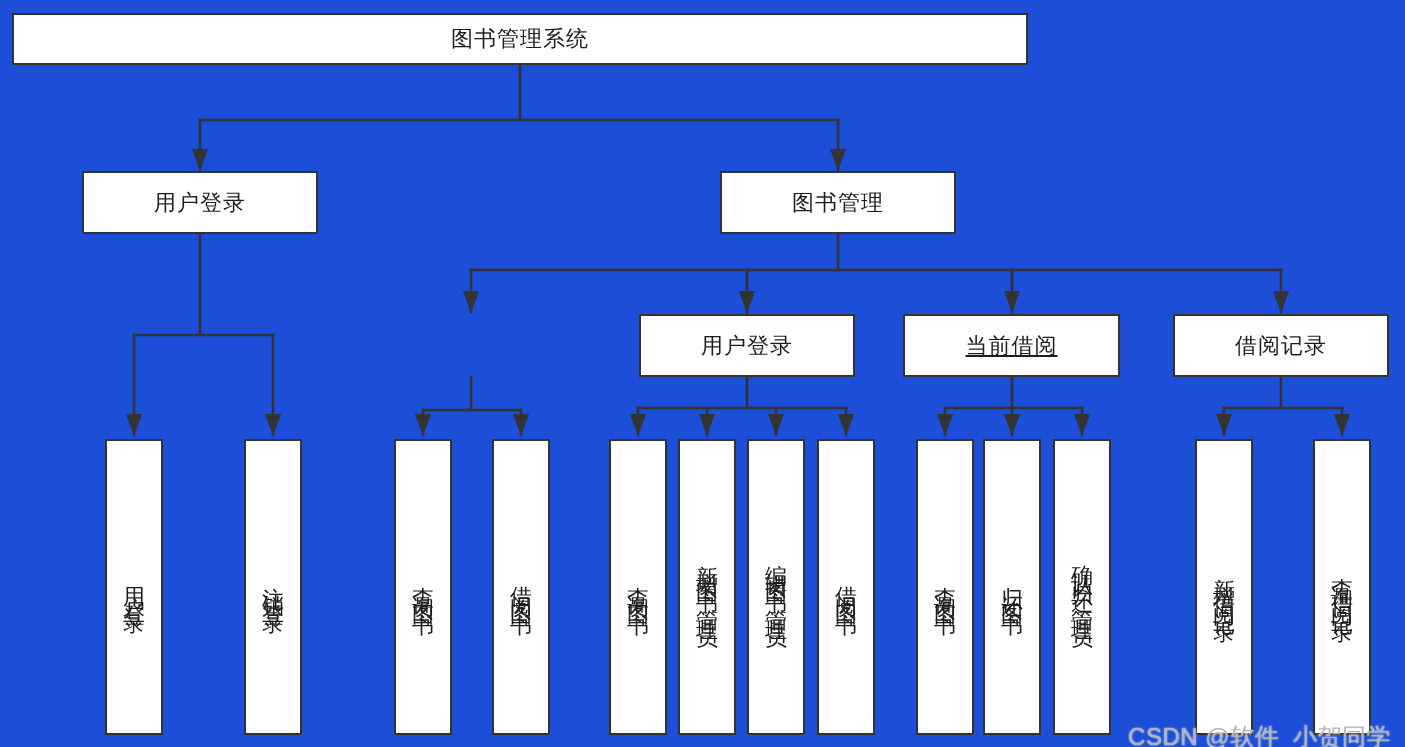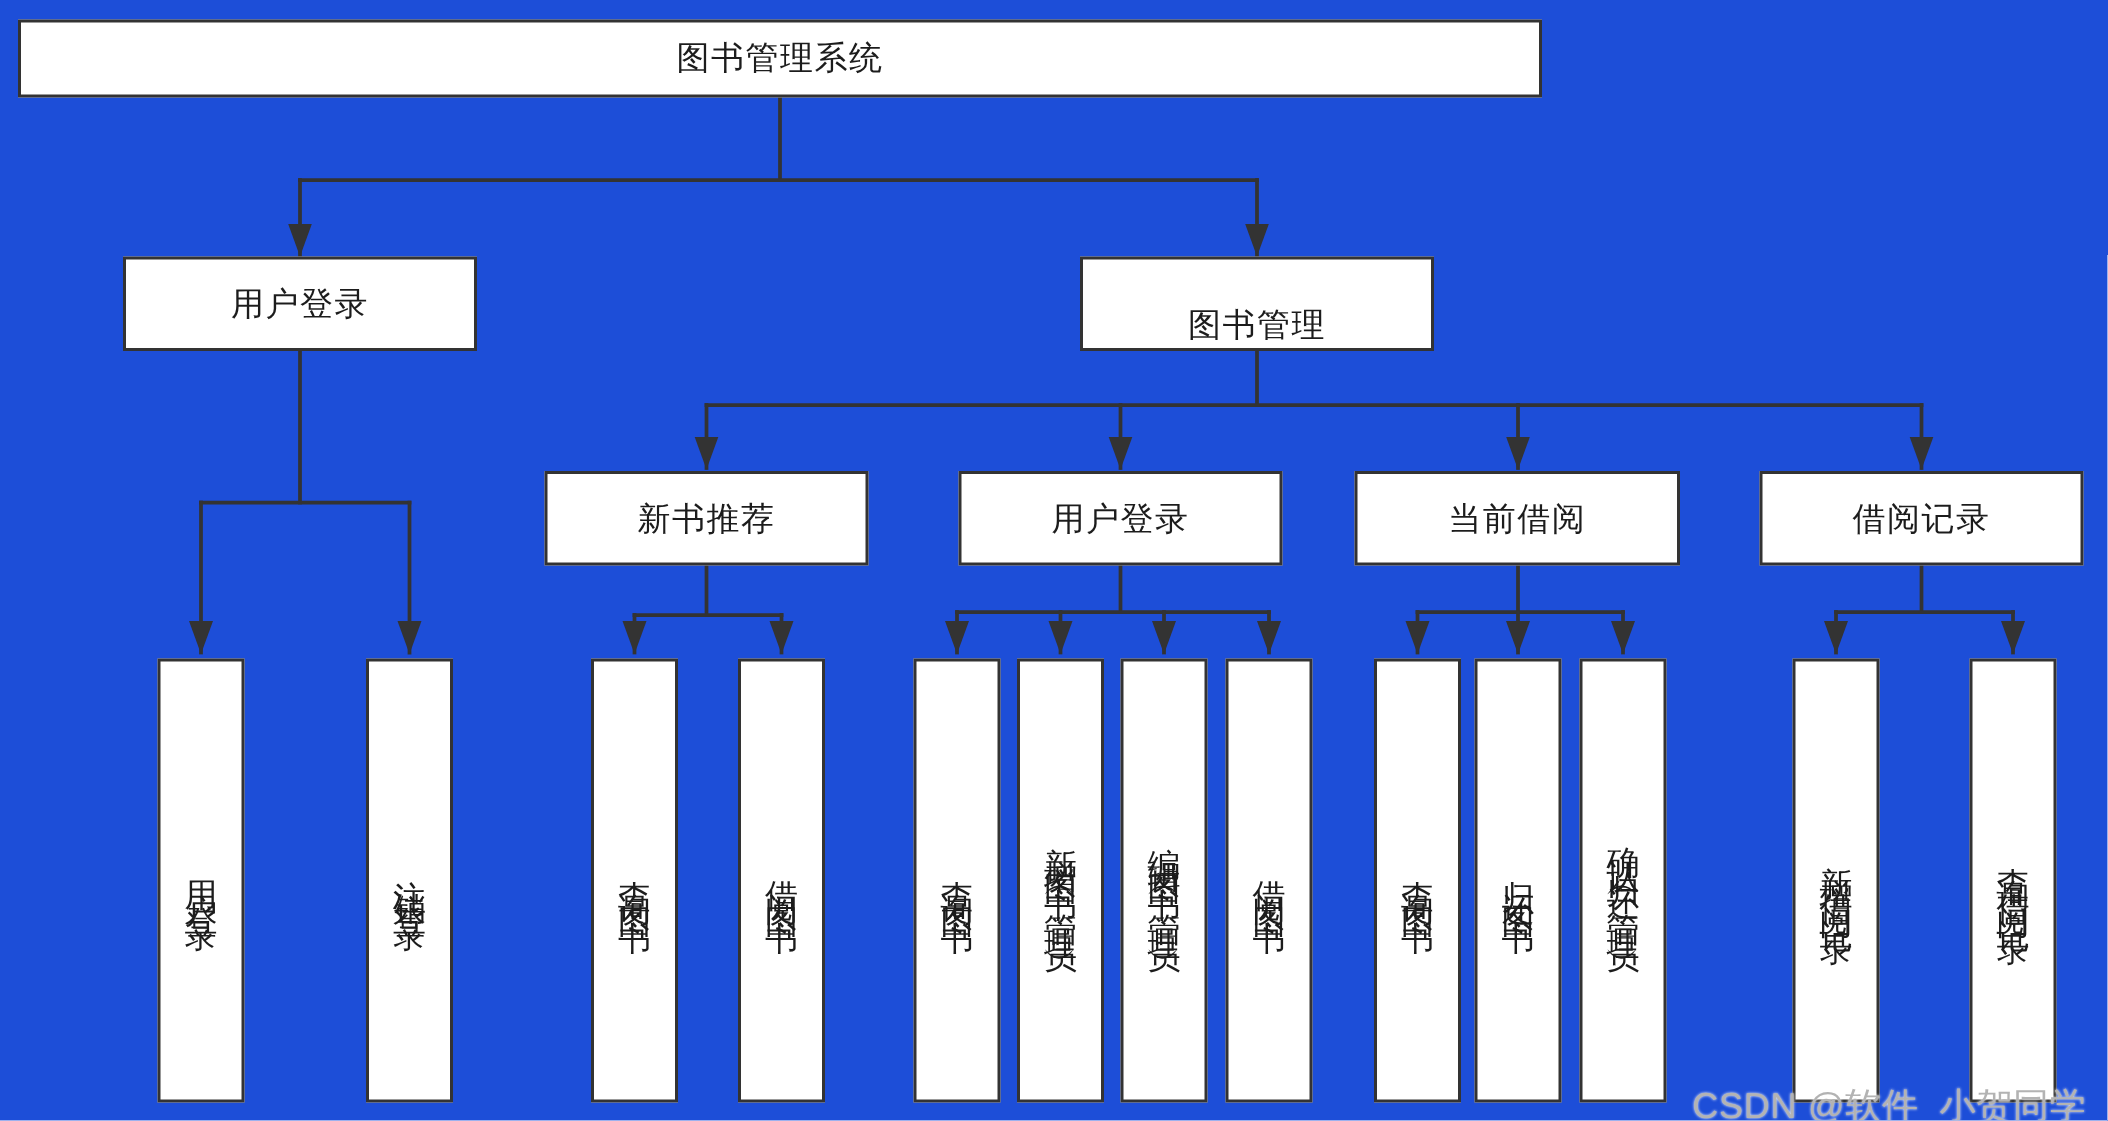--- a/index.html
+++ b/index.html
@@ -30,25 +30,25 @@
     writing-mode:vertical-rl;
     text-orientation:mixed;
     font-size:22px;
     line-height:1;
     letter-spacing:9px;
   }
   
   .n-root{left:12px;top:13px;width:1016px;height:52px;}
   
   .n-userlogin{left:82px;top:171px;width:236px;height:63px;}
-  .n-bookmgmt{left:720px;top:171px;width:236px;height:63px;align-items:flex-end;}
+  .n-bookmgmt{left:720px;top:171px;width:236px;height:63px;}
   
   .n-recommend{left:363px;top:314px;width:216px;height:63px;}
   .n-borrow{left:639px;top:314px;width:216px;height:63px;}
-  .n-current{left:903px;top:314px;width:217px;height:63px;}
+  .n-current{left:903px;top:314px;width:217px;height:63px;text-decoration:underline;}
   .n-records{left:1173px;top:314px;width:216px;height:63px;}
   
   .leaf{top:439px;width:58px;height:296px;}
   .lf-1{left:105px;}  .lf-2{left:244px;}
   .lf-3{left:394px;}  .lf-4{left:492px;}
   .lf-5{left:609px;}  .lf-6{left:678px;}
   .lf-7{left:747px;}  .lf-8{left:817px;}
   .lf-9{left:916px;}  .lf-10{left:983px;} .lf-11{left:1053px;}
   .lf-12{left:1195px;} .lf-13{left:1313px;}
   .watermark{
@@ -121,23 +121,20 @@
     <span class="hlabel">图书管理系统</span>
   </div>
 
   <div class="node n-userlogin">
     <span class="hlabel">用户登录</span>
   </div>
   <div class="node n-bookmgmt">
     <span class="hlabel">图书管理</span>
   </div>
 
-  <div class="node n-recommend">
-    <span class="hlabel">新书推荐</span>
-  </div>
   <div class="node n-borrow">
     <span class="hlabel">用户登录</span>
   </div>
   <div class="node n-current">
     <span class="hlabel">当前借阅</span>
   </div>
   <div class="node n-records">
     <span class="hlabel">借阅记录</span>
   </div>
 

